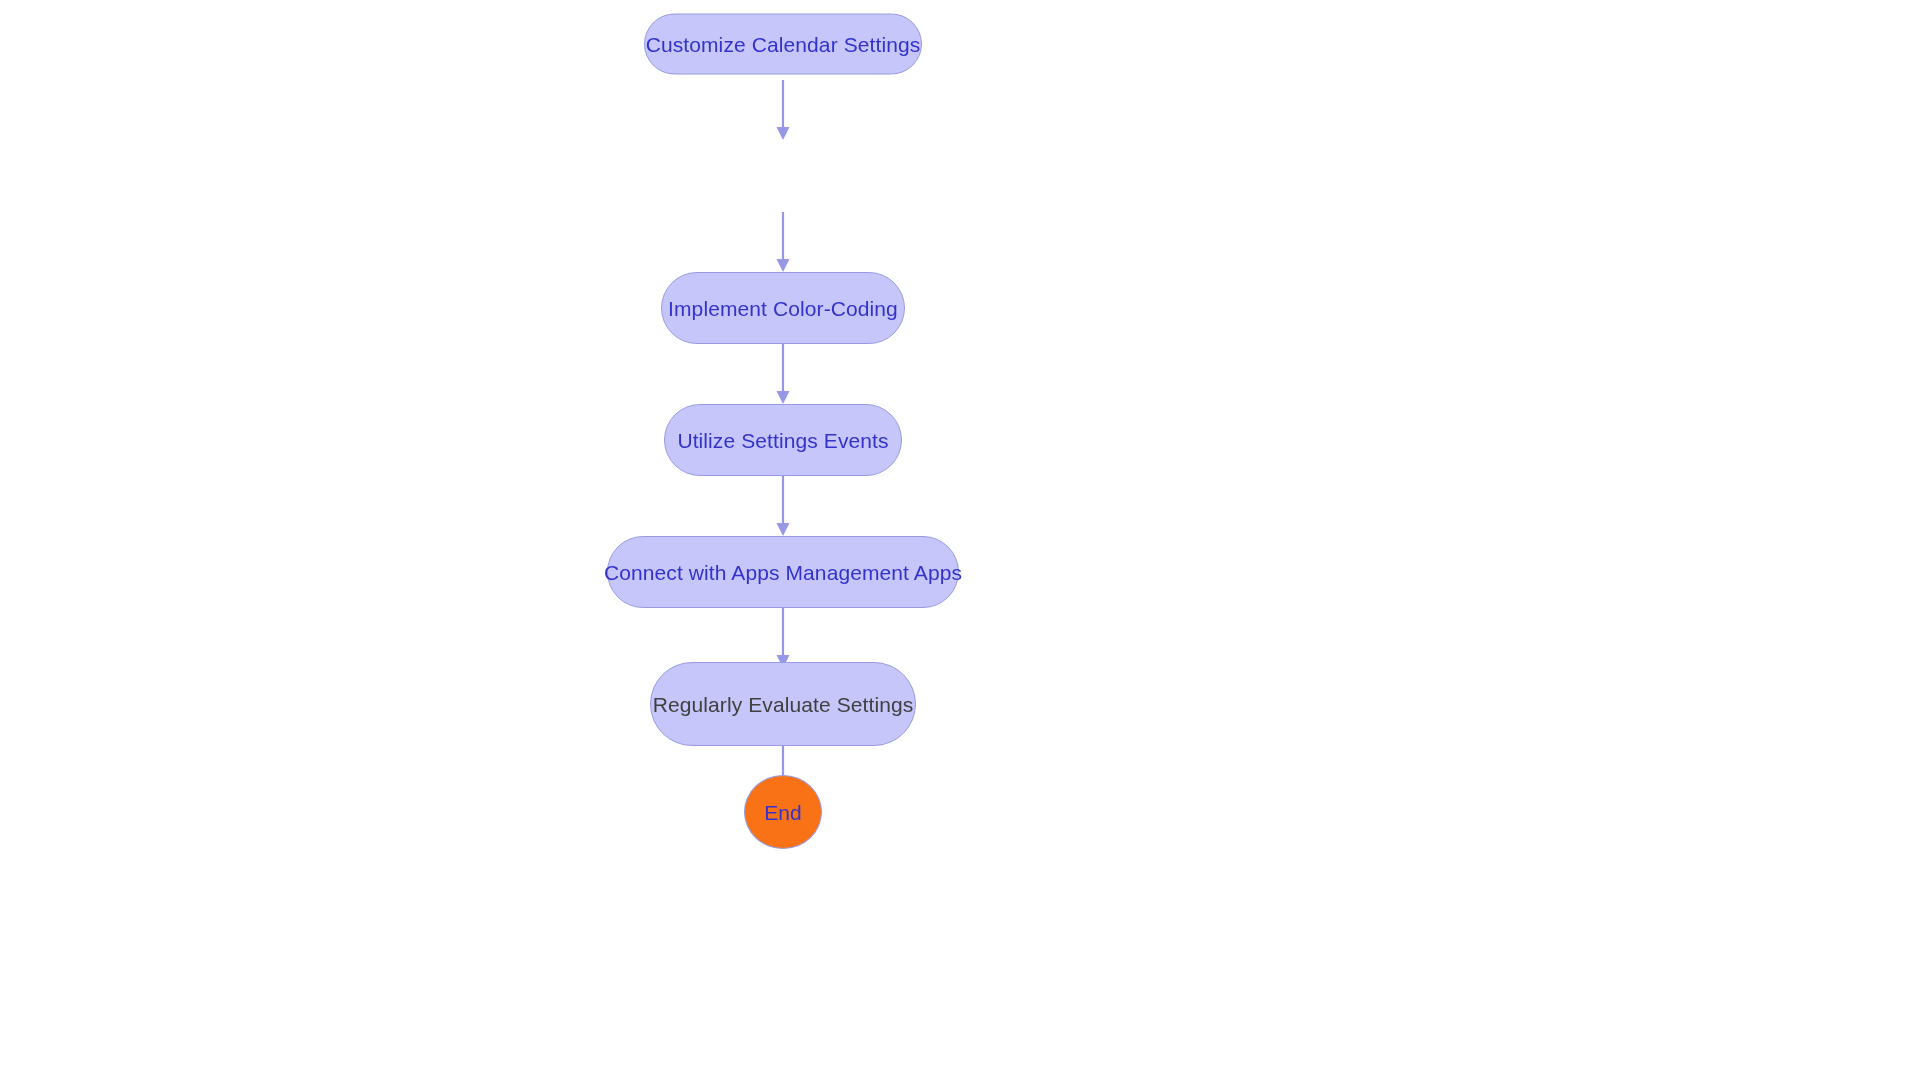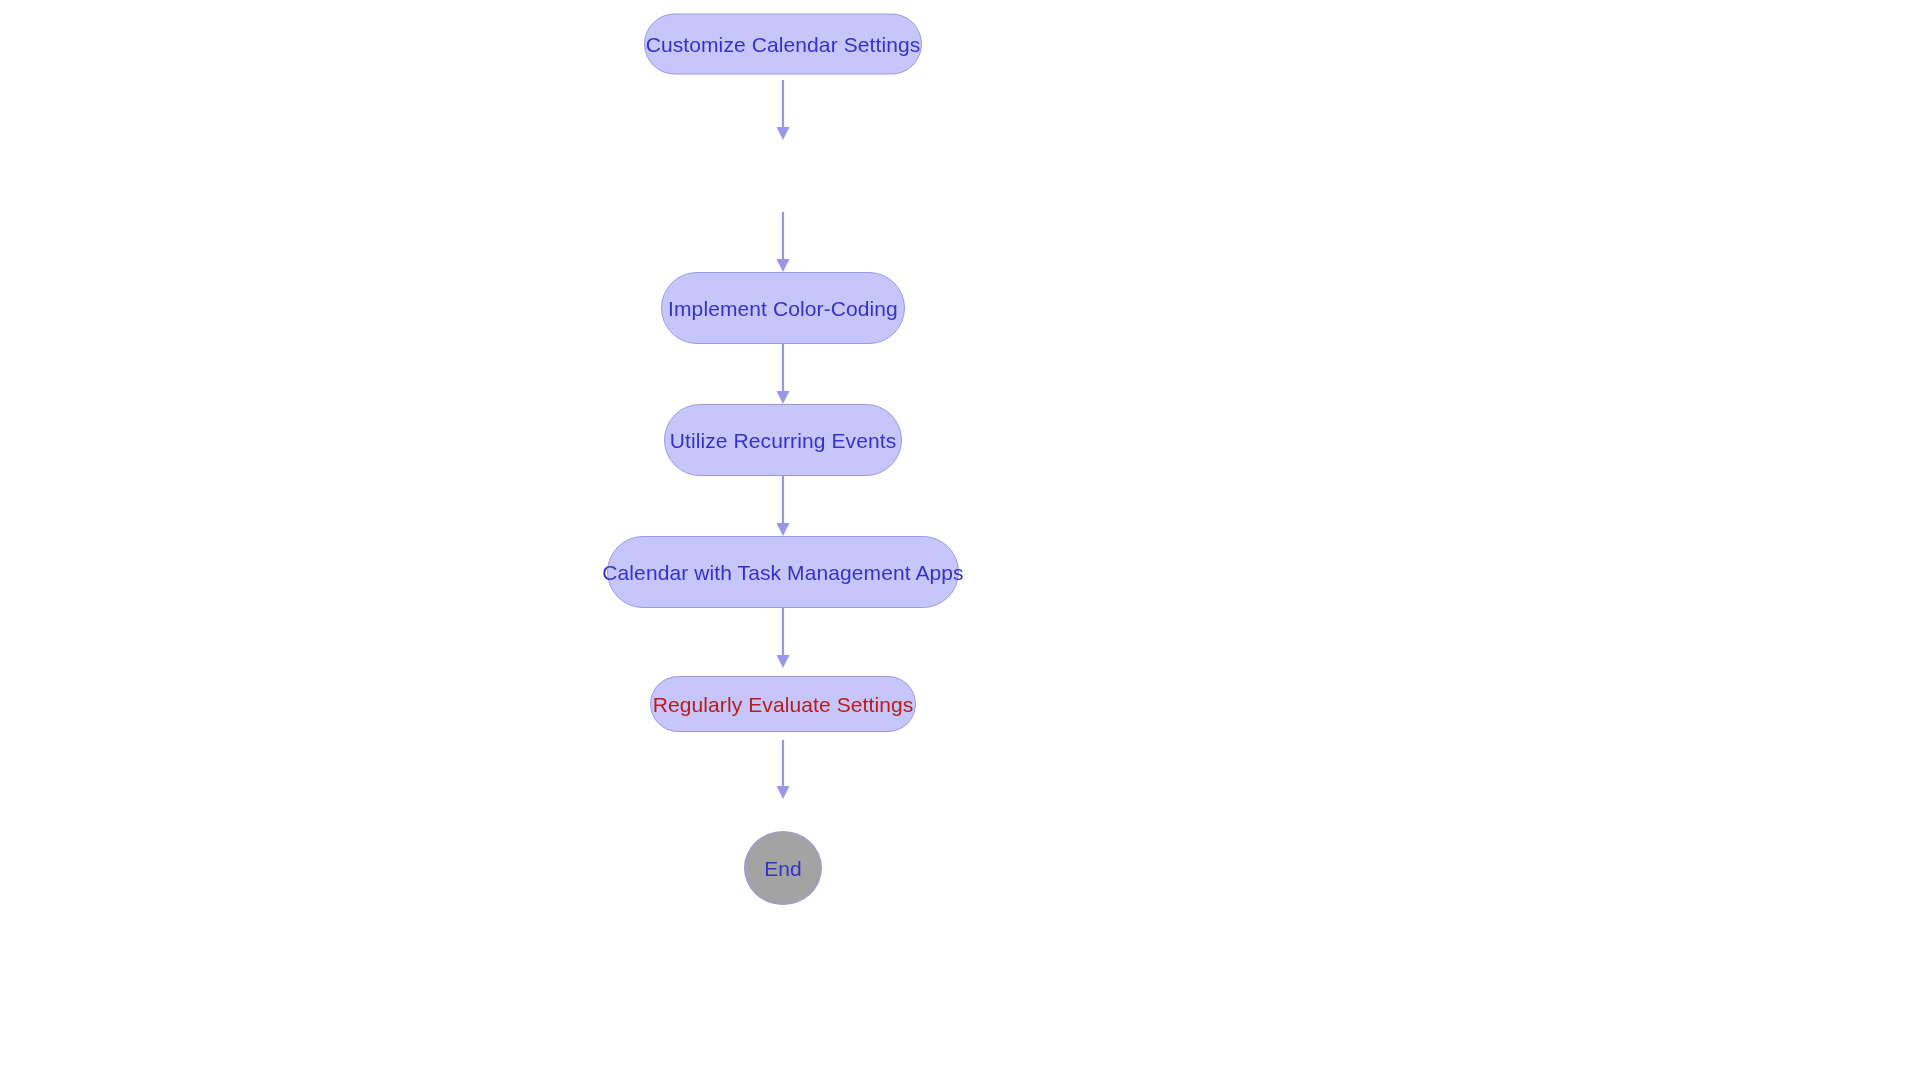--- a/index.html
+++ b/index.html
@@ -108,26 +108,26 @@
     </svg>
 
   <div id="node-layer">
       <div class="flow-node shape-stadium" style="left: 783px; top: 44px; width: 278px; height: 61px; background: rgb(198, 198, 250); border-color: rgb(154, 154, 226); color: rgb(51, 51, 204);">
         <span class="node-label">Customize Calendar Settings</span>
       </div>
       <div class="flow-node shape-stadium" style="left: 783px; top: 308px; width: 244px; height: 72px; background: rgb(198, 198, 250); border-color: rgb(154, 154, 226); color: rgb(51, 51, 204);">
         <span class="node-label">Implement Color-Coding</span>
       </div>
       <div class="flow-node shape-stadium" style="left: 783px; top: 440px; width: 238px; height: 72px; background: rgb(198, 198, 250); border-color: rgb(154, 154, 226); color: rgb(51, 51, 204);">
-        <span class="node-label">Utilize Recurring Events</span>
+        <span class="node-label">Utilize Settings Events</span>
       </div>
       <div class="flow-node shape-stadium" style="left: 783px; top: 572px; width: 352px; height: 72px; background: rgb(198, 198, 250); border-color: rgb(154, 154, 226); color: rgb(51, 51, 204);">
-        <span class="node-label">Calendar with Task Management Apps</span>
+        <span class="node-label">Connect with Apps Management Apps</span>
       </div>
-      <div class="flow-node shape-stadium" style="left: 783px; top: 704px; width: 266px; height: 56px; background: rgb(198, 198, 250); border-color: rgb(154, 154, 226); color: #b91c1c;">
+      <div class="flow-node shape-stadium" style="left: 783px; top: 704px; width: 266px; height: 84px; background: rgb(198, 198, 250); border-color: rgb(154, 154, 226); color: #404040;">
         <span class="node-label">Regularly Evaluate Settings</span>
       </div>
-      <div class="flow-node shape-ellipse" style="left: 783px; top: 868px; width: 78px; height: 74px; background: #a3a3a3; border-color: rgb(154, 154, 226); color: rgb(51, 51, 204);">
+      <div class="flow-node shape-ellipse" style="left: 783px; top: 812px; width: 78px; height: 74px; background: #f97316; border-color: rgb(154, 154, 226); color: rgb(51, 51, 204);">
         <span class="node-label">End</span>
       </div>
     </div>
 
 </div>
 
 </body></html>

